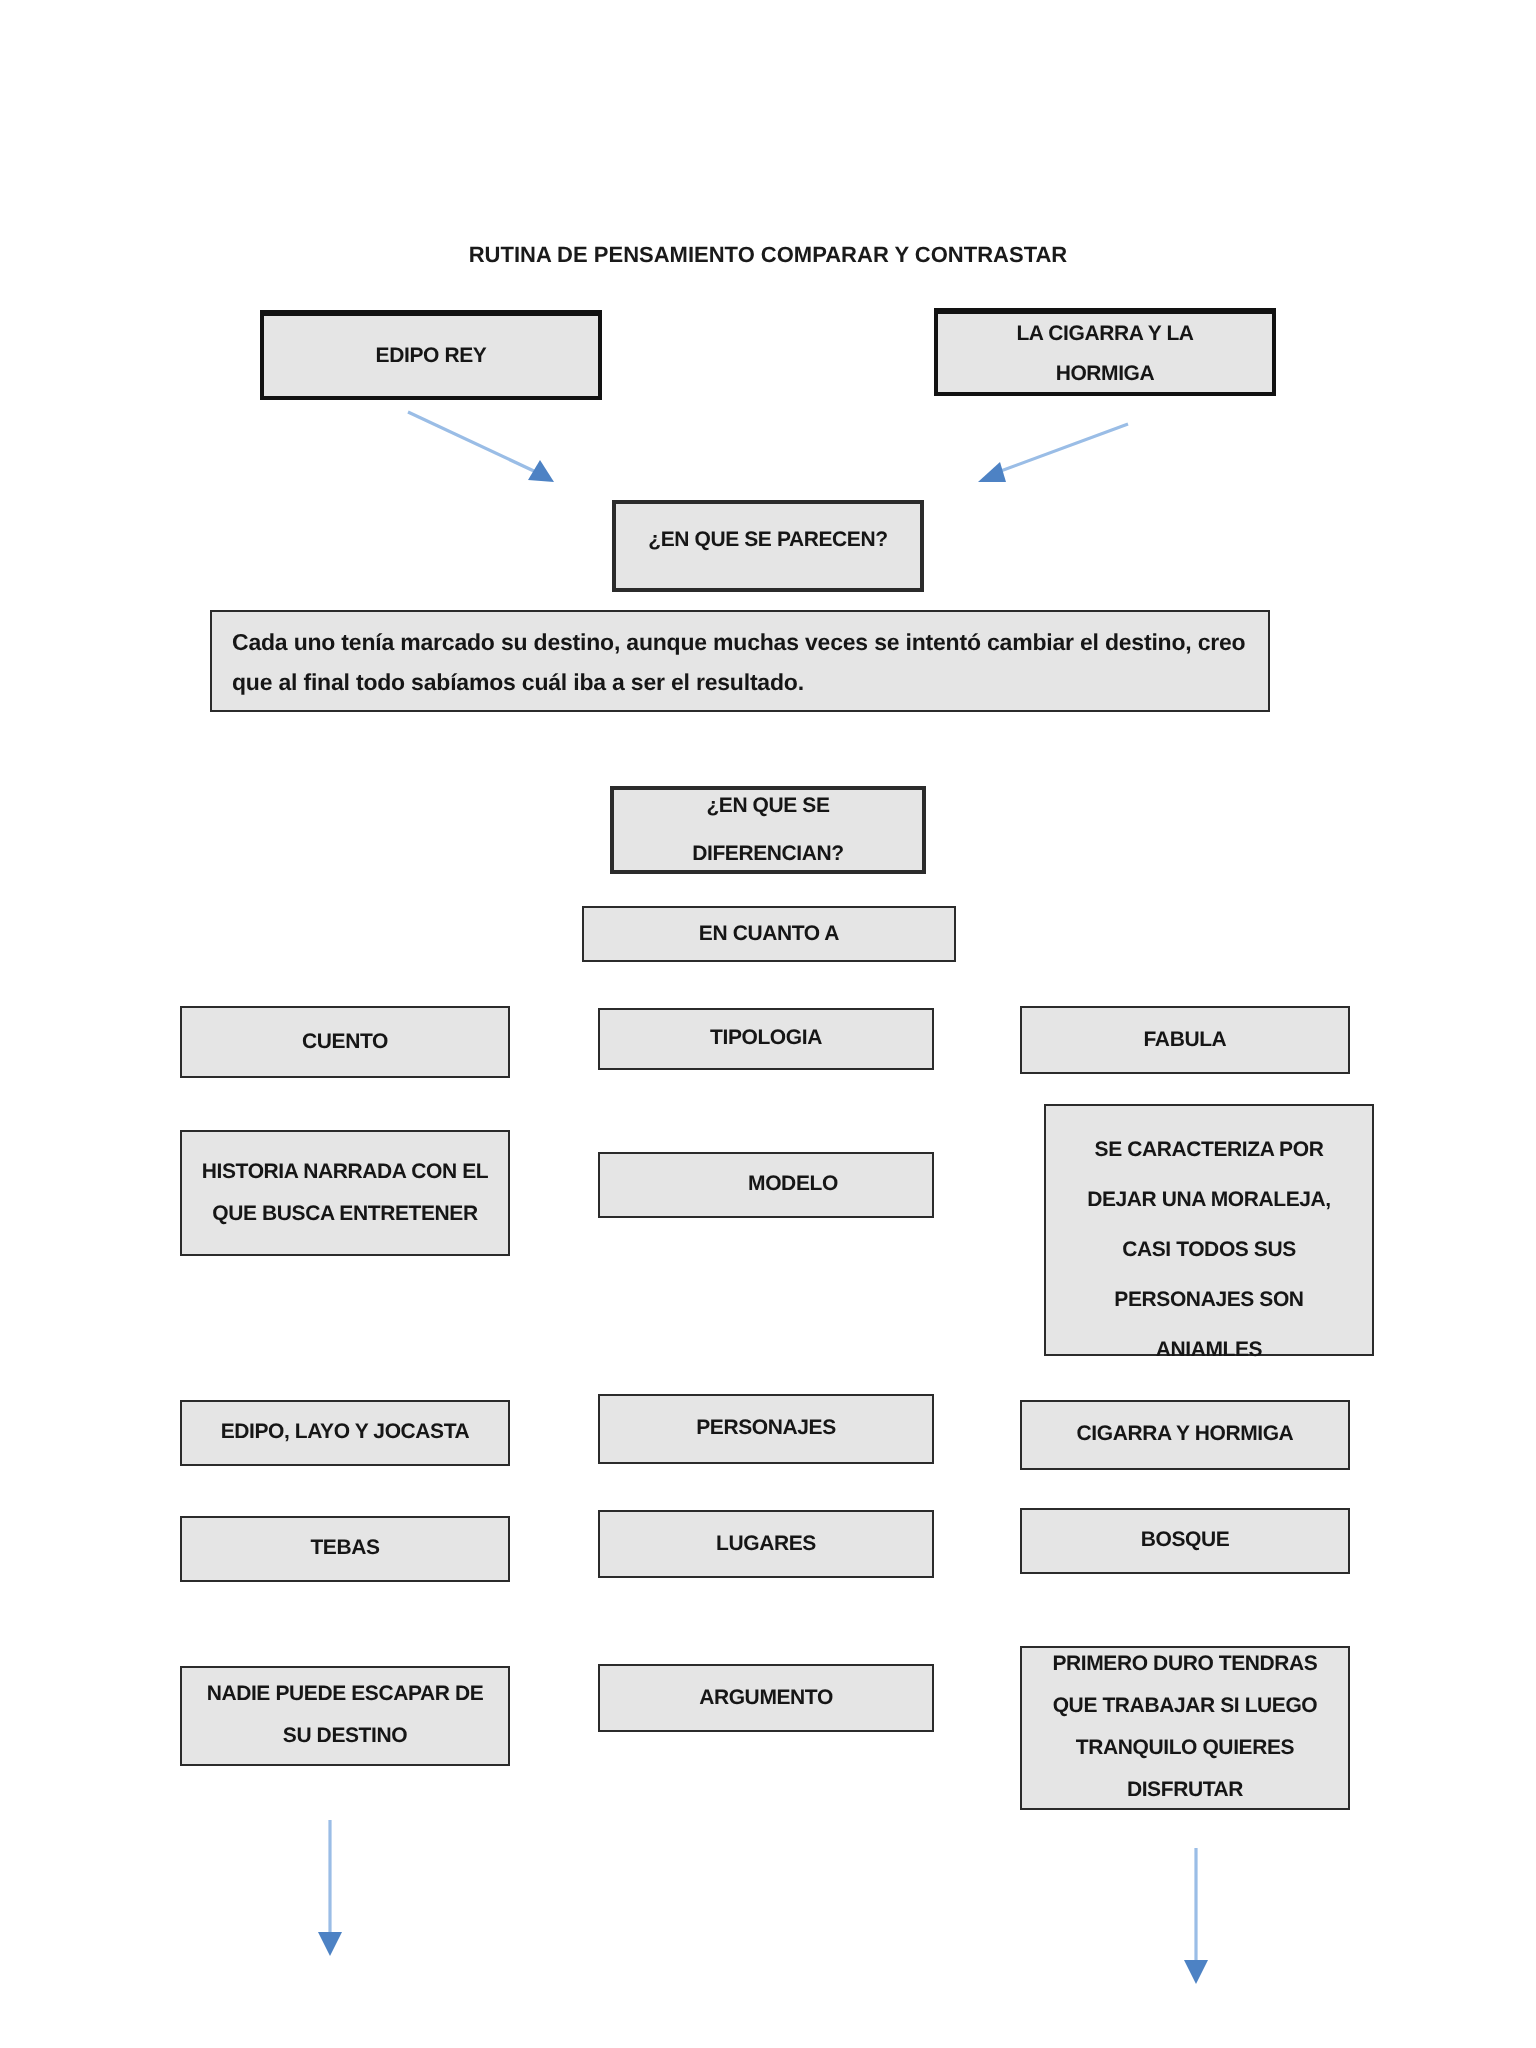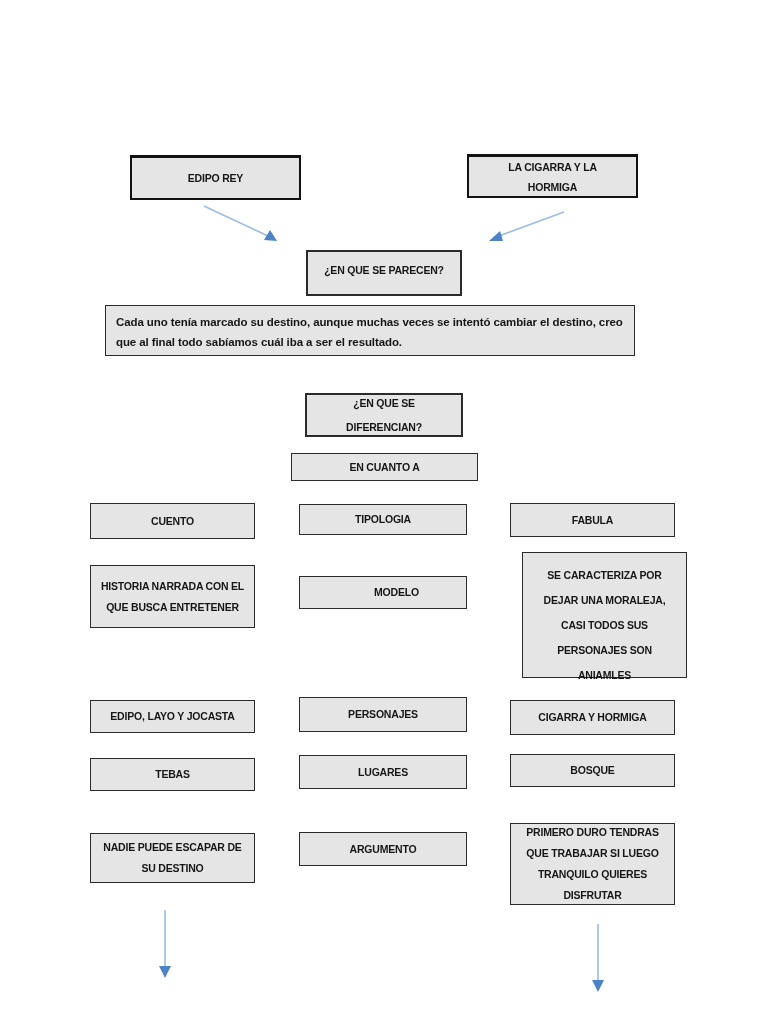--- a/index.html
+++ b/index.html
@@ -61,20 +61,21 @@
 
   .arrow-svg { position:absolute; overflow:visible; }
   .arrow-line { stroke:var(--color-arrow-line,#9abde6); stroke-width:1.6; fill:none; }
   .arrow-head { fill:var(--color-arrow-head,#4d82c4); stroke:none; }
 </style>
 </head>
 <body>
 
 <div class="page">
 
+  <div class="title">RUTINA DE PENSAMIENTO COMPARAR Y CONTRASTAR</div>
 
   <div class="box heavy b-edipo">
     <span>EDIPO REY</span>
   </div>
 
   <div class="box heavy b-cigarra">
     <span class="wrap-110">LA CIGARRA Y LA HORMIGA</span>
   </div>
 
   <svg class="arrow-svg" style="left:200px; top:203px;" width="85" height="45">

